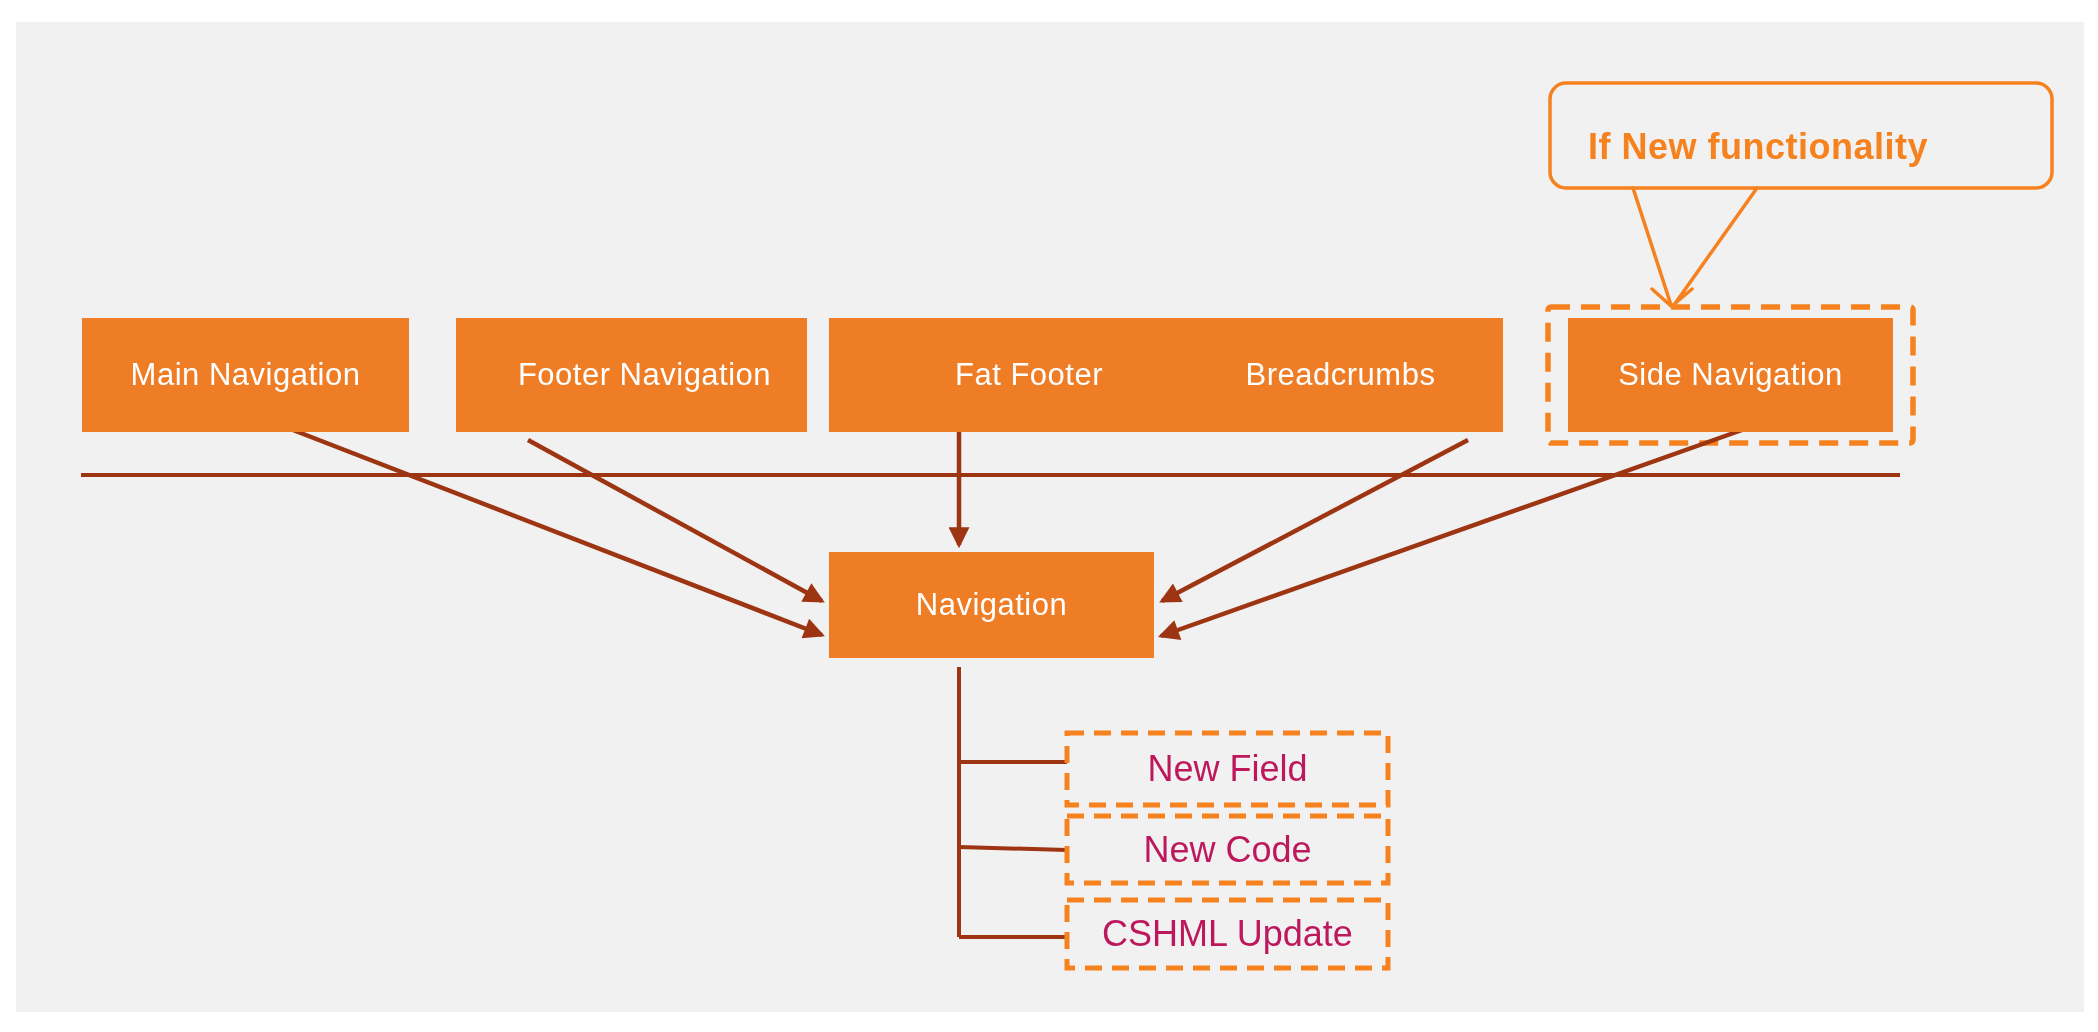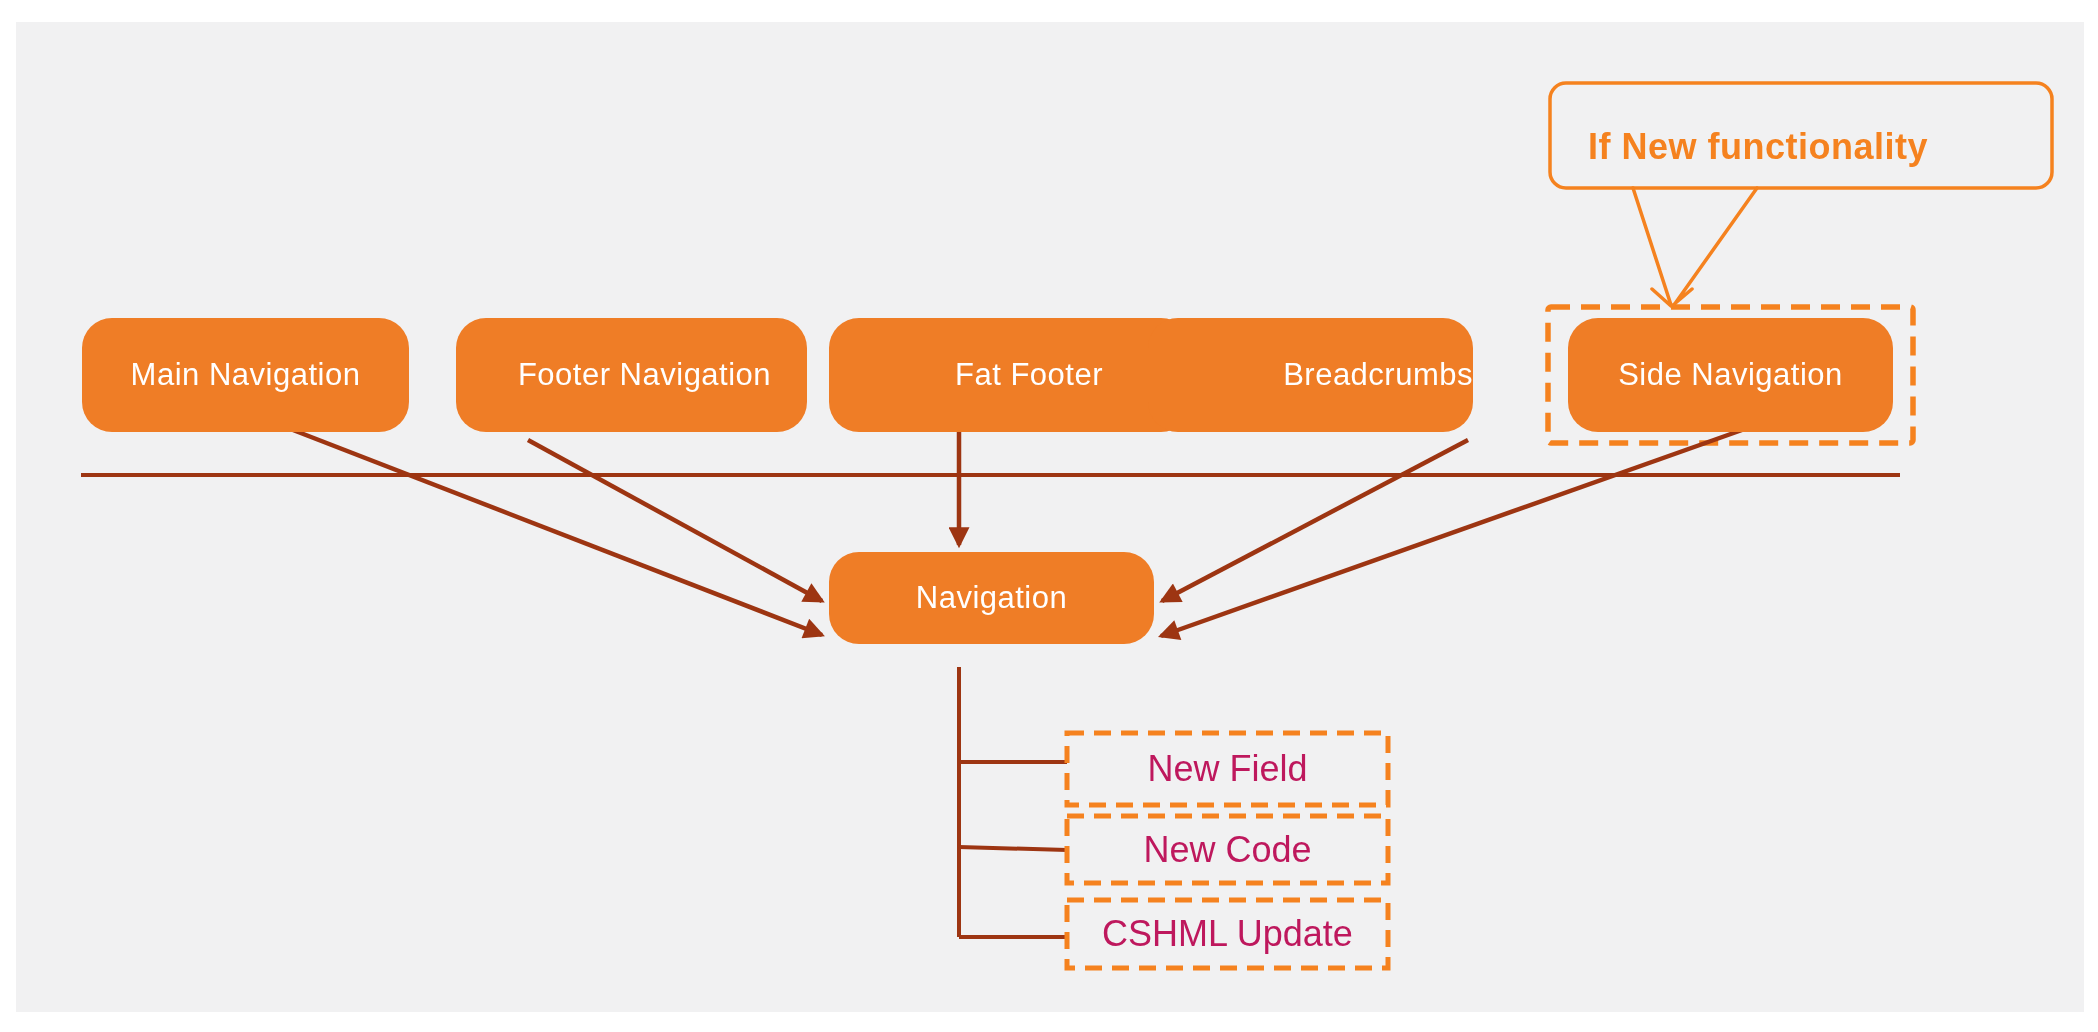--- a/index.html
+++ b/index.html
@@ -8,29 +8,29 @@
     font-family:"Liberation Sans", sans-serif;overflow:hidden;
   }
   .panel{
     position:absolute;left:16px;top:22px;width:2068px;height:990px;
     background:#f1f1f2;
   }
   svg.layer{position:absolute;left:0;top:0;z-index:2;}
   .box{
     position:absolute;background:#ef7d26;color:#ffffff;z-index:3;
     display:flex;align-items:center;justify-content:center;
-    font-size:31px;letter-spacing:0.5px;white-space:nowrap;border-radius:30px;
+    font-size:31px;letter-spacing:0.5px;white-space:nowrap;
   }
   .top-box{top:318px;width:325px;height:114px;}
   .pos-0{left:82px;width:327px;}
   .pos-1{left:456px;padding-left:26px;}
   .pos-2{left:829px;width:324px;padding-left:38px;}
-  .pos-3{left:1148px;justify-content:flex-end;}
+  .pos-3{left:1178px;}
   .pos-4{left:1568px;}
-  .center-box{left:829px;top:552px;width:325px;height:92px;}
+  .center-box{left:829px;top:552px;width:325px;height:106px;}
   .callout-label{
     position:absolute;left:1588px;top:83px;height:127px;z-index:3;
     display:flex;align-items:center;font-weight:bold;font-size:36px;
     color:#f5821f;white-space:nowrap;letter-spacing:0.5px;
   }
   .sub-label{
     position:absolute;left:1067px;width:321px;z-index:3;
     display:flex;align-items:center;justify-content:center;
     font-weight:normal;font-size:36px;color:#be185d;white-space:nowrap;
   }

